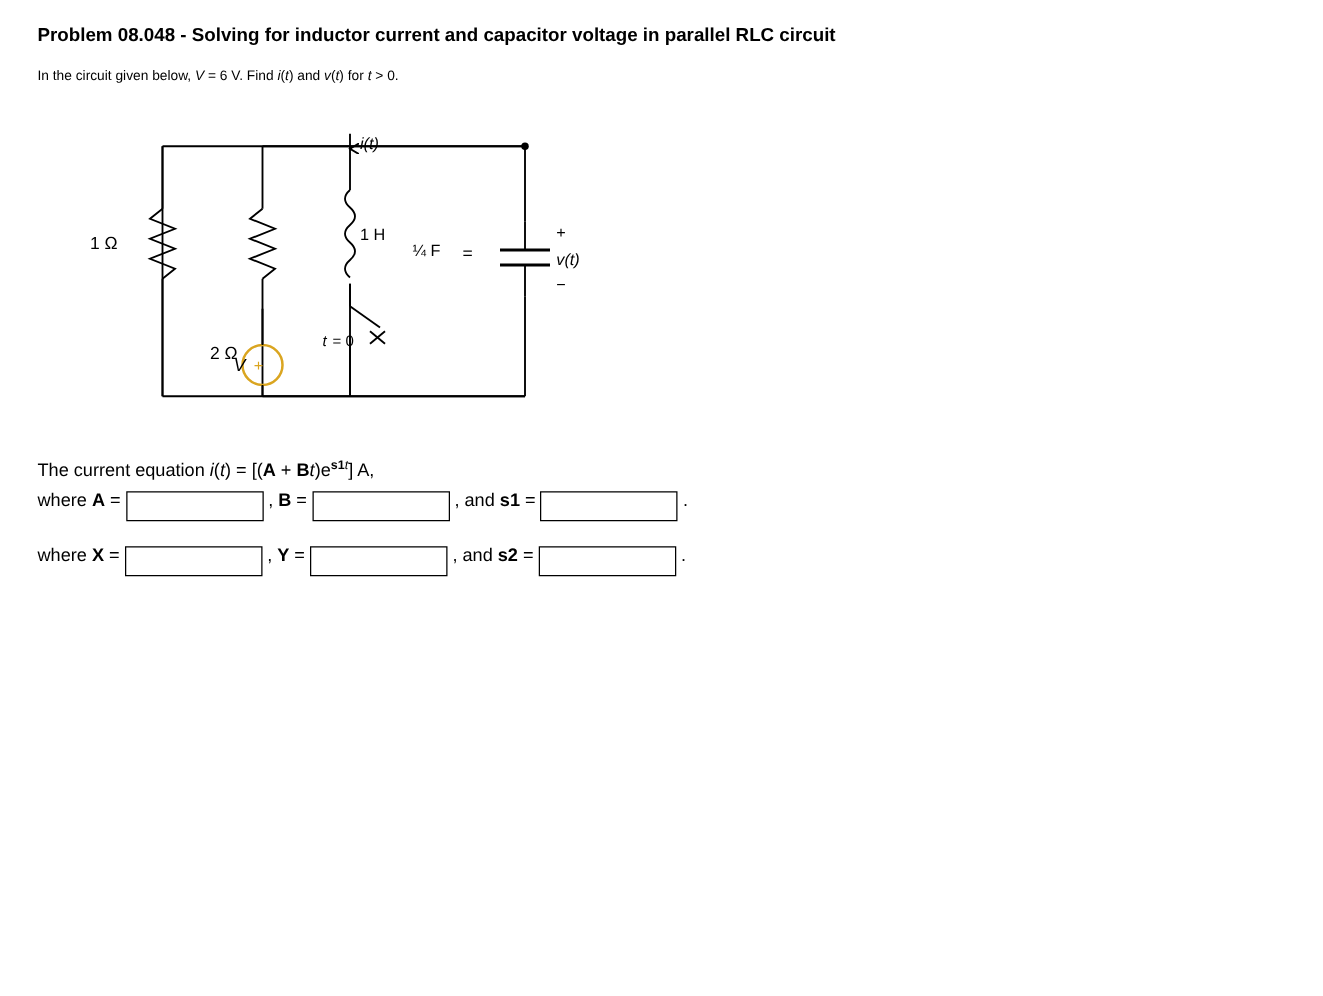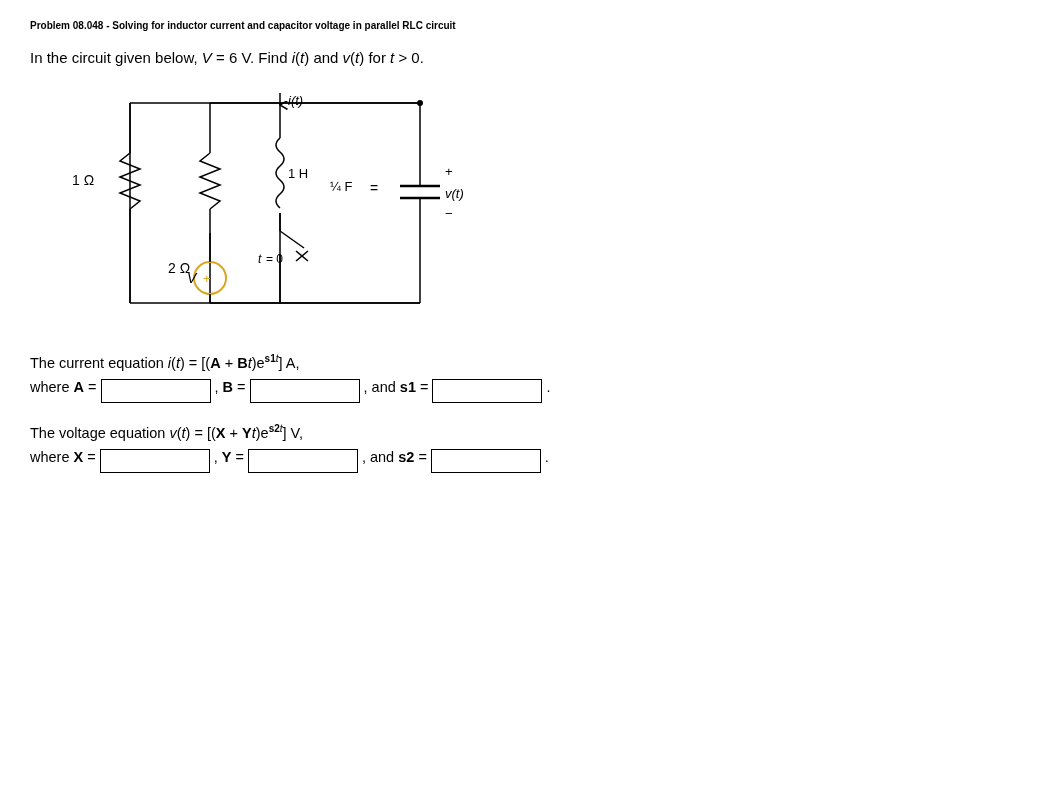--- a/index.html
+++ b/index.html
@@ -8,28 +8,28 @@
       font-size: 15px;
       background: #fff;
       color: #000;
       padding: 20px 30px;
       width: 1058px;
       min-height: 797px;
     }
 
     .page-title {
       font-weight: bold;
-      font-size: 10px;
+      font-size: 15px;
       margin-bottom: 18px;
       color: #000;
     }
 
     .problem-description {
-      margin-bottom: 17px;
-      font-size: 15px;
+      margin-bottom: 30px;
+      font-size: 11px;
     }
 
     .circuit-container {
       margin: 10px 0 30px 30px;
       width: 420px;
       height: 240px;
       position: relative;
     }
 
     
@@ -188,25 +188,20 @@
   <div class="equation-inputs-line">
     <span>where <span class="bold-var">A</span> =</span>
     <input class="answer-input" type="text" value="" style="">
     <span>, <span class="bold-var">B</span> =</span>
     <input class="answer-input" type="text" value="" style="">
     <span>, and <span class="bold-var">s1</span> =</span>
     <input class="answer-input" type="text" value="" style="">
     <span>.</span>
   </div>
 
-  <div class="equation-line">
-    <span>
-      The voltage equation <span class="italic-var">v</span>(<span class="italic-var">t</span>) = [(<span class="bold-var">X</span> + <span class="bold-var">Y</span><span class="italic-var">t</span>)e<sup><span class="bold-var">s2</span><span class="italic-var">t</span></sup>] V,
-    </span>
-  </div>
 
   <div class="equation-inputs-line">
     <span>where <span class="bold-var">X</span> =</span>
     <input class="answer-input" type="text" value="" style="">
     <span>, <span class="bold-var">Y</span> =</span>
     <input class="answer-input" type="text" value="" style="">
     <span>, and <span class="bold-var">s2</span> =</span>
     <input class="answer-input" type="text" value="" style="">
     <span>.</span>
   </div>

